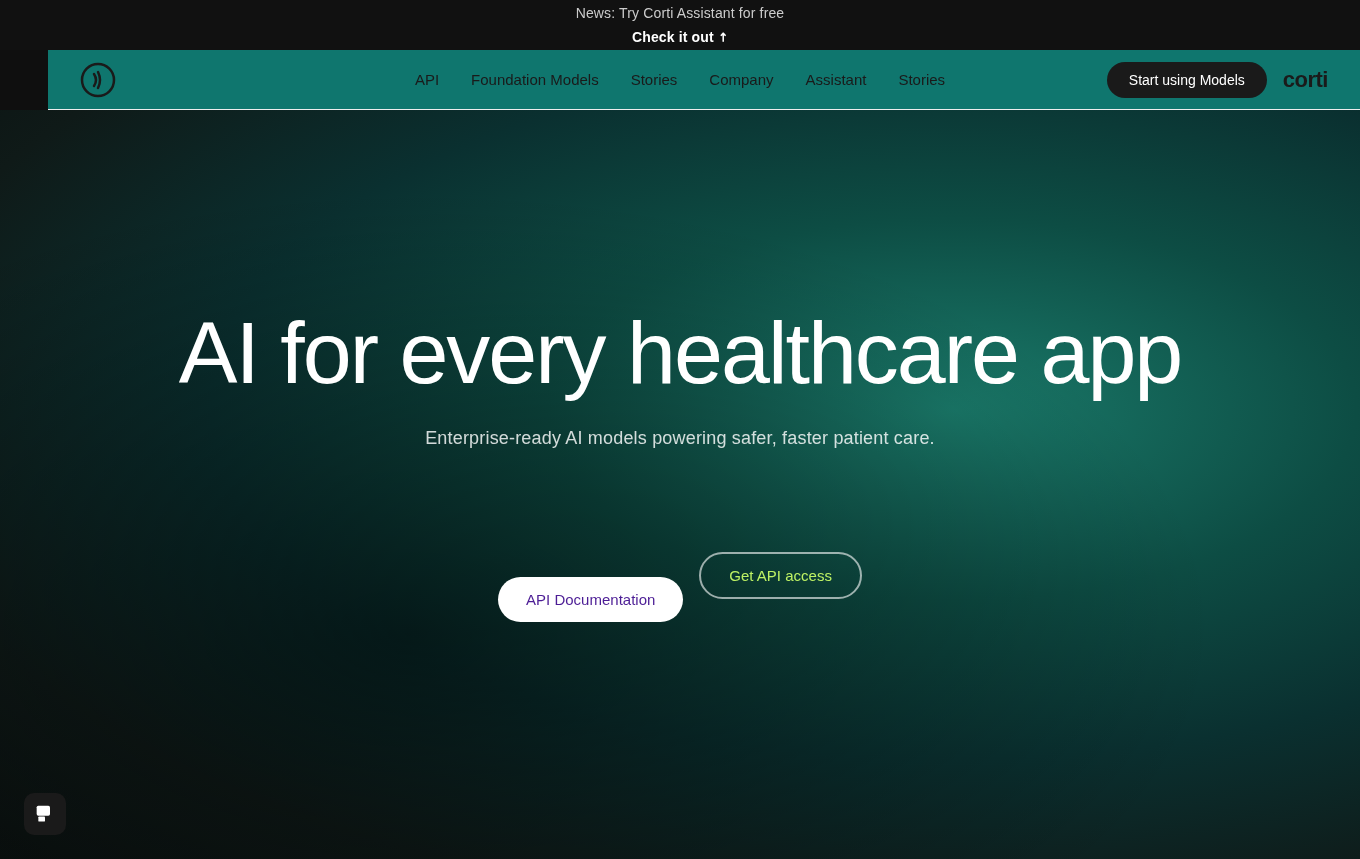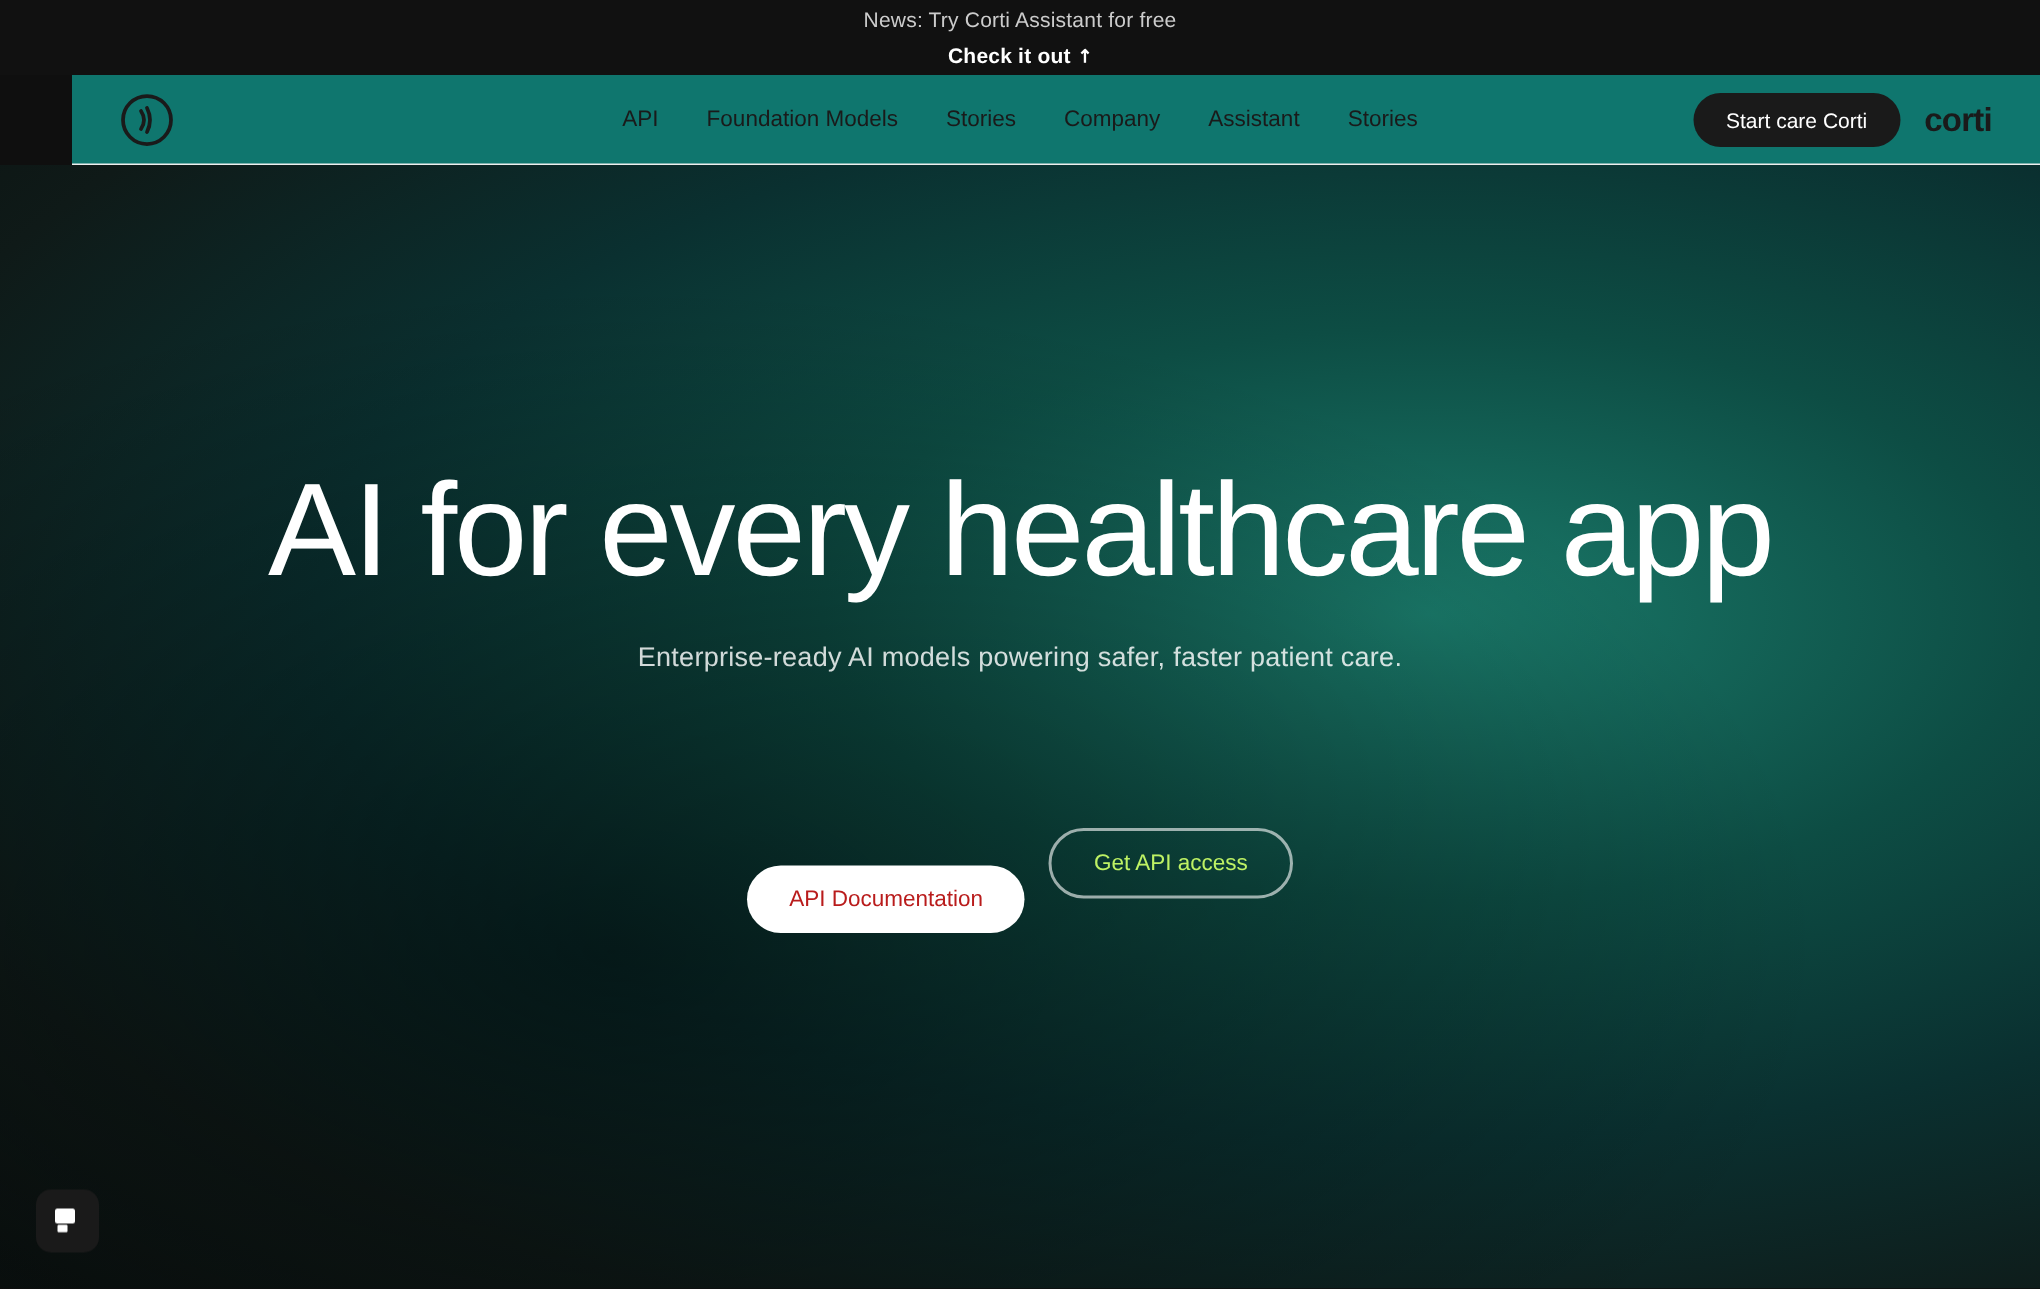--- a/index.html
+++ b/index.html
@@ -171,21 +171,21 @@
     }
 
     .hero-buttons {
       display: flex;
       gap: 16px;
       align-items: center;
     }
 
     .btn-docs {
       background: #fff;
-      color: #b91c1c;
+      color: #4c1d95;
       border: none;
       border-radius: 30px;
       padding: 14px 28px;
       font-size: 15px;
       font-weight: 500;
       cursor: pointer;
       margin-top: 48px;
     }
 
     .btn-api {
@@ -259,21 +259,21 @@
     </li>
     <li>
       <a>Assistant</a>
     </li>
     <li>
       <a>Stories</a>
     </li>
   </ul>
 
   <div class="navbar-right">
-    <button class="start-btn">Start care Corti</button>
+    <button class="start-btn">Start using Models</button>
     <span class="corti-wordmark">corti</span>
   </div>
 </nav>
 
 <section class="hero">
   <div class="hero-bg"></div>
   <div class="hero-content">
     <h1 class="hero-headline">AI for every healthcare app</h1>
     <p class="hero-subtext">Enterprise-ready AI models powering safer, faster patient care.</p>
     <div class="hero-buttons">

